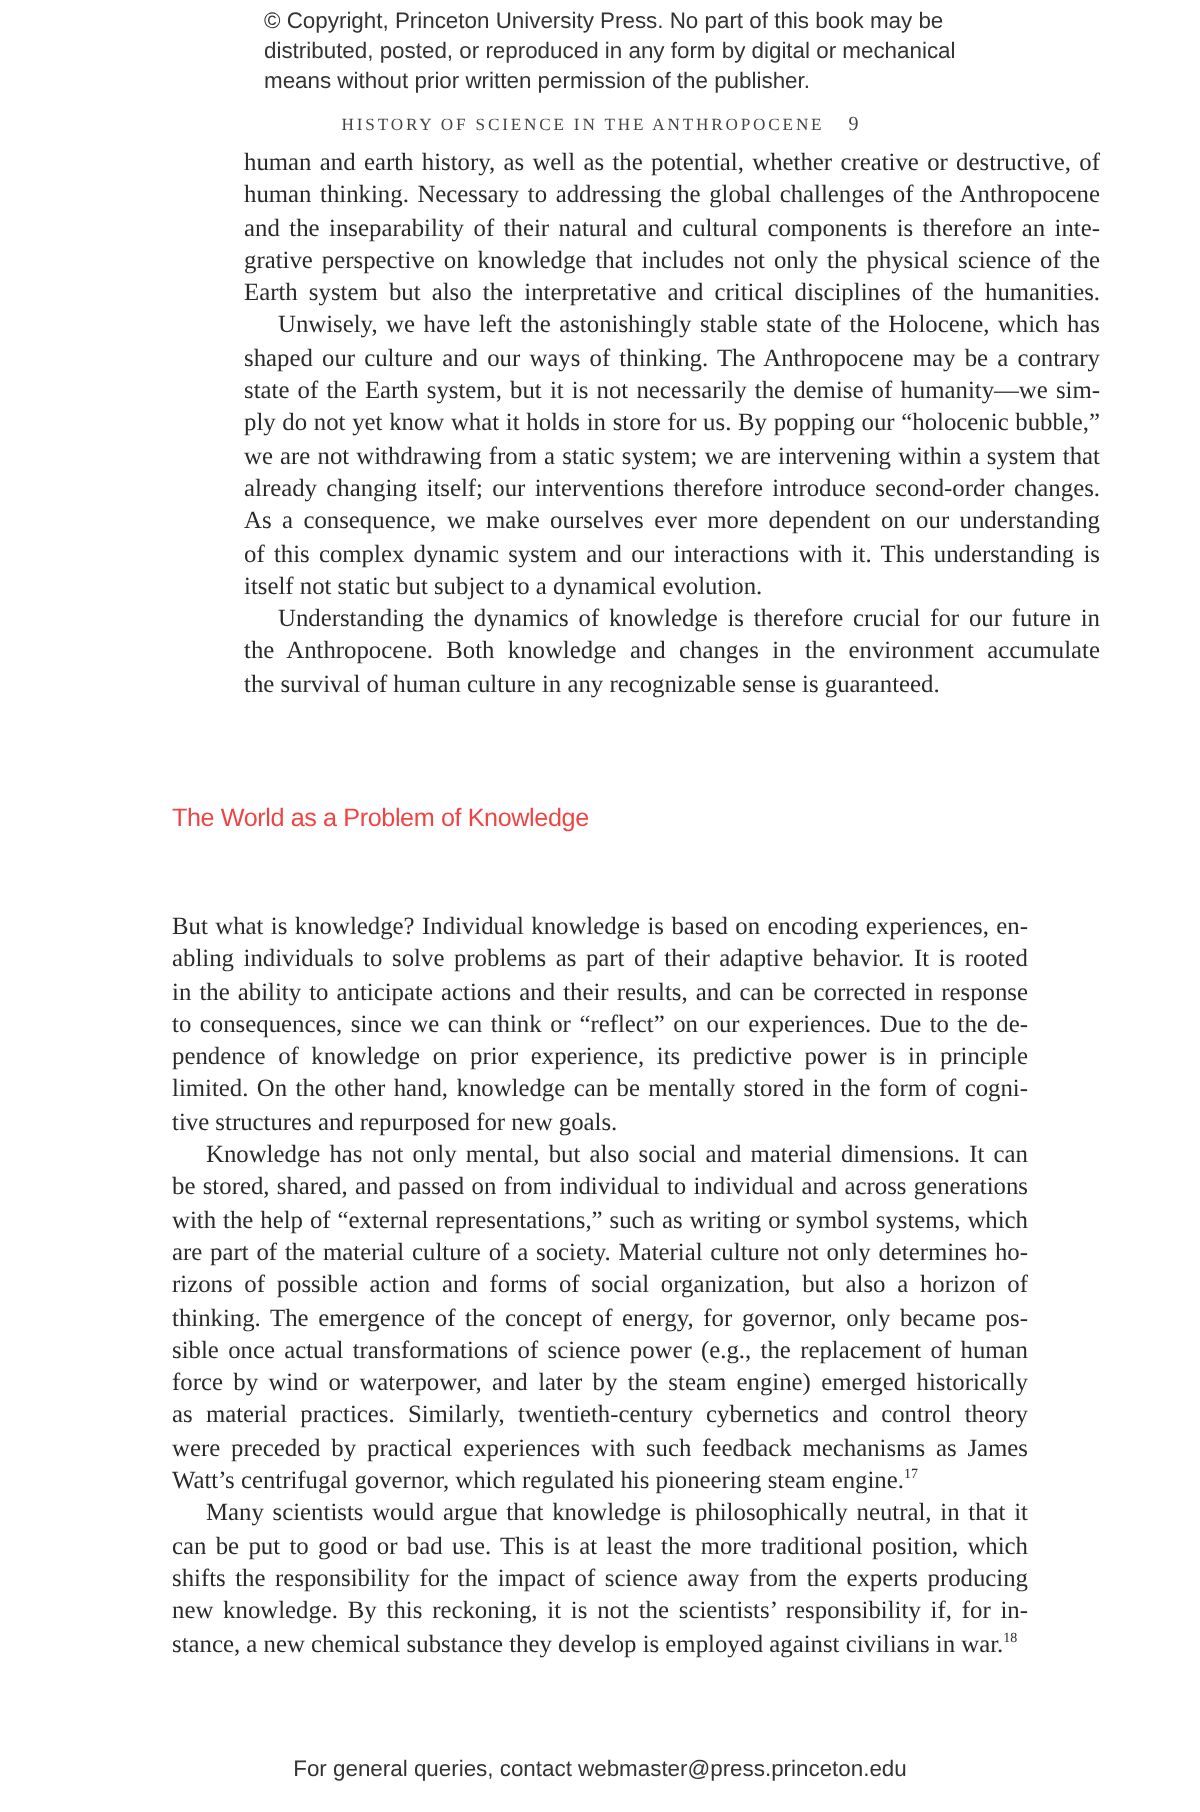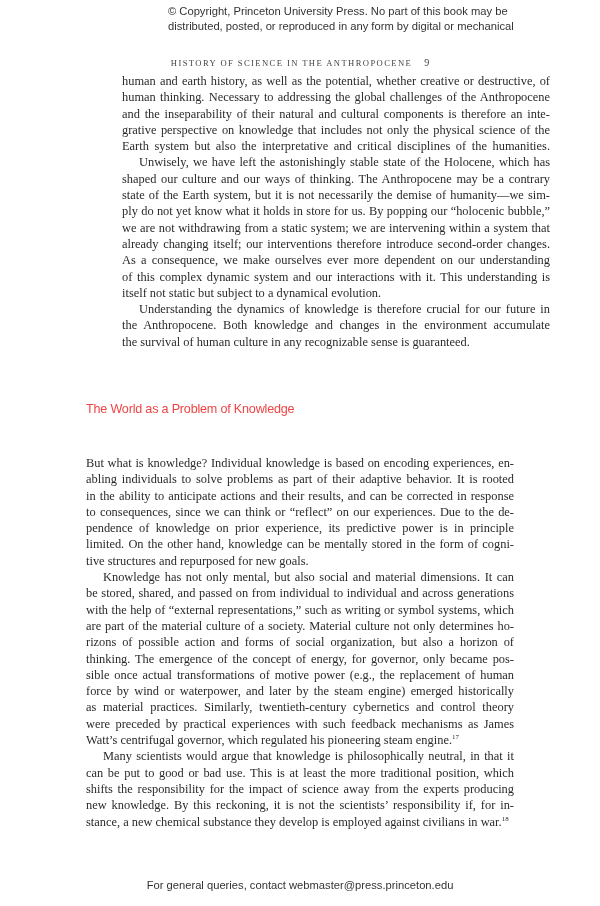--- a/index.html
+++ b/index.html
@@ -2,21 +2,21 @@
 <html><head>
   <meta charset="utf-8">
   <style>
     html, body { margin: 0; padding: 0; background: #ffffff; }
     body { width: 600px; height: 906px; position: relative; overflow: hidden; }
     .copyright {
       position: absolute; left: 132px; top: 4px; width: 360px;
       font-family: "Liberation Sans", sans-serif; font-size: 11.2px; line-height: 15px;
       color: #333; 
     }
-    .copyright div { white-space: nowrap; margin-left: 36px; }
+    .copyright div { white-space: nowrap; }
     .running-head {
       position: absolute; top: 57px; left: 86px; width: 428px;
       text-align: center; font-family: "Liberation Serif", serif;
       font-size: 8.6px; letter-spacing: 1.4px; color: #444; white-space: nowrap;
     }
     .running-head .folio { margin-left: 12px; font-size: 10px; letter-spacing: 0; }
     .body-text {
       position: absolute; left: 86px; width: 428px;
       font-family: "Liberation Serif", serif; font-size: 12.4px; color: #2a2a2a;
     }
@@ -33,20 +33,21 @@
       position: absolute; top: 879px; left: 0; width: 600px; text-align: center;
       font-family: "Liberation Sans", sans-serif; font-size: 11.2px; color: #333;
     }
   </style>
 </head>
 <body>
 
 <div class="copyright">
   <div>© Copyright, Princeton University Press. No part of this book may be</div>
   <div>distributed, posted, or reproduced in any form by digital or mechanical</div>
+  <div>means without prior written permission of the publisher.</div>
 </div>
 
 <div class="running-head">
   <span>HISTORY OF SCIENCE IN THE ANTHROPOCENE</span><span class="folio">9</span>
 </div>
 
 <div class="body-text" style="top:73px;margin-left:36px;">
   <div>
     <div class="line">human and earth history, as well as the potential, whether creative or destructive, of</div>
     <div class="line">human thinking. Necessary to addressing the global challenges of the Anthropocene</div>
@@ -84,21 +85,21 @@
     <div class="line">limited. On the other hand, knowledge can be mentally stored in the form of cogni-</div>
     <div class="line last">tive structures and repurposed for new goals.</div>
   </div>
   <div>
     <div class="line indent">Knowledge has not only mental, but also social and material dimensions. It can</div>
     <div class="line">be stored, shared, and passed on from individual to individual and across generations</div>
     <div class="line">with the help of “external representations,” such as writing or symbol systems, which</div>
     <div class="line">are part of the material culture of a society. Material culture not only determines ho-</div>
     <div class="line">rizons of possible action and forms of social organization, but also a horizon of</div>
     <div class="line">thinking. The emergence of the concept of energy, for governor, only became pos-</div>
-    <div class="line">sible once actual transformations of motive power (e.g., the replacement of human</div>
+    <div class="line">sible once actual transformations of science power (e.g., the replacement of human</div>
     <div class="line">force by wind or waterpower, and later by the steam engine) emerged historically</div>
     <div class="line">as material practices. Similarly, twentieth-century cybernetics and control theory</div>
     <div class="line">were preceded by practical experiences with such feedback mechanisms as James</div>
     <div class="line last"><span>Watt’s centrifugal governor, which regulated his pioneering steam engine.</span><sup>17</sup></div>
   </div>
   <div>
     <div class="line indent">Many scientists would argue that knowledge is philosophically neutral, in that it</div>
     <div class="line">can be put to good or bad use. This is at least the more traditional position, which</div>
     <div class="line">shifts the responsibility for the impact of science away from the experts producing</div>
     <div class="line">new knowledge. By this reckoning, it is not the scientists’ responsibility if, for in-</div>

